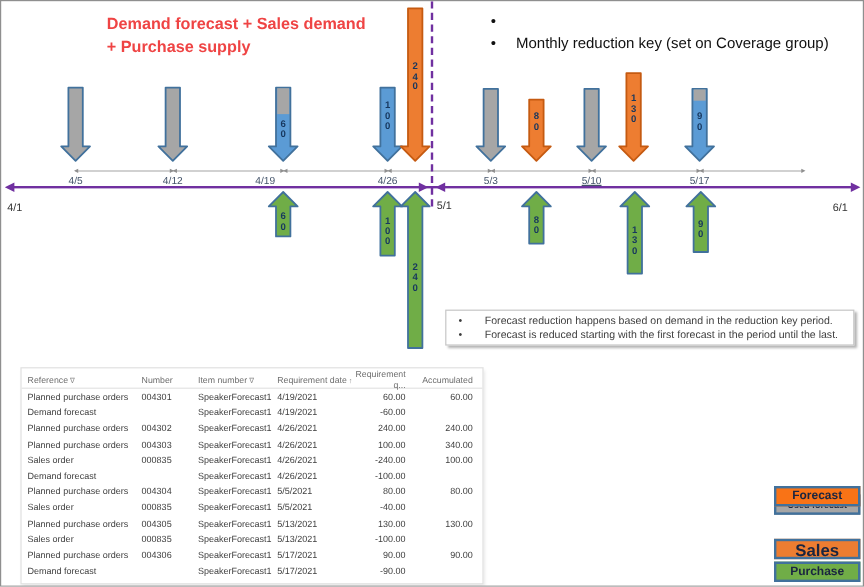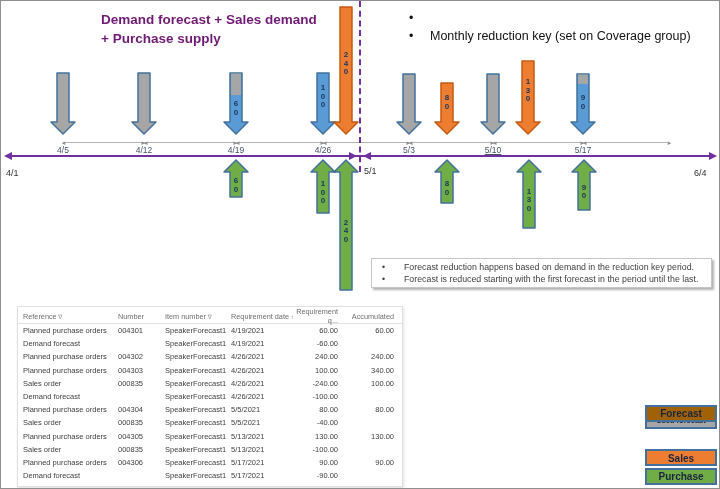--- a/index.html
+++ b/index.html
@@ -1,19 +1,19 @@
 <!DOCTYPE html>
 <html><head>
 <meta charset="utf-8">
 <style>
   html,body{margin:0;padding:0;background:#fff;}
   .canvas{position:relative;width:718px;height:487px;background:#fff;border:1px solid #8f8f8f;
           font-family:"Liberation Sans",sans-serif;overflow:hidden;}
   .abs{position:absolute;}
-  .title{left:100px;top:9px;font-size:13.5px;font-weight:bold;color:#701a75;line-height:19px;}
+  .title{left:88px;top:9px;font-size:13.5px;font-weight:bold;color:#ef4444;line-height:19px;}
   .top-bullets{left:408px;top:8px;margin:0;padding:0;list-style:none;font-size:12.5px;color:#111;line-height:18px;}
   .top-bullets li{display:flex;}
   .top-bullets .dot{width:21px;text-align:left;}
   .cutoff{left:358px;top:0;height:171px;width:0;border-left:2px dashed #7030A0;}
   .tl-line{left:10px;top:154px;width:700px;height:2px;background:#7030A0;}
   .tri{width:0;height:0;border-top:4px solid transparent;border-bottom:4px solid transparent;}
   .tri.l{border-right:8px solid #7030A0;}
   .tri.r{border-left:8px solid #7030A0;}
   .dim-line{left:62px;top:141px;width:606px;height:1px;background:#b4b4b4;}
   .dim-mark{font-size:7px;color:#8f8f8f;top:137.5px;transform:translateX(-50%);letter-spacing:-1px;line-height:8px;}
@@ -155,29 +155,29 @@
 
   <div class="abs tl-line"></div>
   <div class="abs tri l" style="left:3px;top:151px"></div>
   <div class="abs tri r" style="left:708px;top:151px"></div>
   <div class="abs tri r" style="left:348px;top:151px"></div>
   <div class="abs tri l" style="left:362px;top:151px"></div>
 
   <div id="dateLayer">
       <div class="abs date-label" style="left: 62px; top: 144px;">4/5</div>
       <div class="abs date-label" style="left: 143px; top: 144px;">4/12</div>
-      <div class="abs date-label" style="left: 235px; top: 144px; text-align: right;">4/19</div>
+      <div class="abs date-label" style="left: 220px; top: 144px; text-align: right;">4/19</div>
       <div class="abs date-label" style="left: 322px; top: 144px;">4/26</div>
       <div class="abs date-label" style="left: 408px; top: 144px;">5/3</div>
       <div class="abs date-label" style="left: 492px; top: 144px; text-decoration: underline;">5/10</div>
       <div class="abs date-label" style="left: 582px; top: 144px;">5/17</div>
     </div>
   <div class="abs month-label" style="left:5px;top:167px">4/1</div>
   <div class="abs month-label" style="left:363px;top:165px">5/1</div>
-  <div class="abs month-label" style="left:693px;top:167px">6/4</div>
+  <div class="abs month-label" style="left:693px;top:167px">6/1</div>
 
   <div class="abs callout">
     <ul id="calloutList">
         <li>
           <span class="dot">•</span>
           <span>Forecast reduction happens based on demand in the reduction key period.</span>
         </li>
         <li>
           <span class="dot">•</span>
           <span>Forecast is reduced starting with the first forecast in the period until the last.</span>
@@ -291,23 +291,23 @@
           <div class="c4">-90.00</div>
           <div class="c5"></div>
         </div>
       </div>
   </div>
 
   <div id="legendLayer">
       <div class="abs legend-box" style="top: 411px; background: rgb(166, 166, 166); font-size: 7.5px;">
         <span>Used forecast</span>
       </div>
-      <div class="abs legend-box" style="top: 404px; background: #a16207; font-size: 10px;">
+      <div class="abs legend-box" style="top: 404px; background: #f97316; font-size: 10px;">
         <span>Forecast</span>
       </div>
-      <div class="abs legend-box" style="top: 448px; background: rgb(237, 125, 49); font-size: 10px; align-items: flex-end;">
+      <div class="abs legend-box" style="top: 448px; background: rgb(237, 125, 49); font-size: 14px;">
         <span>Sales</span>
       </div>
       <div class="abs legend-box" style="top: 466.5px; background: rgb(112, 173, 71); font-size: 10px;">
         <span>Purchase</span>
       </div>
     </div>
 </div>
 
 </body></html>

